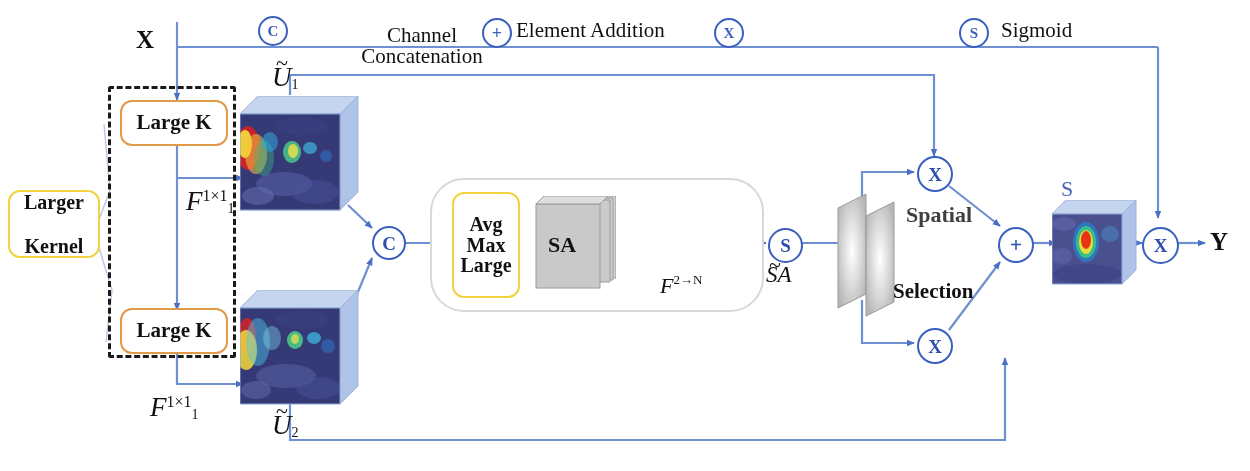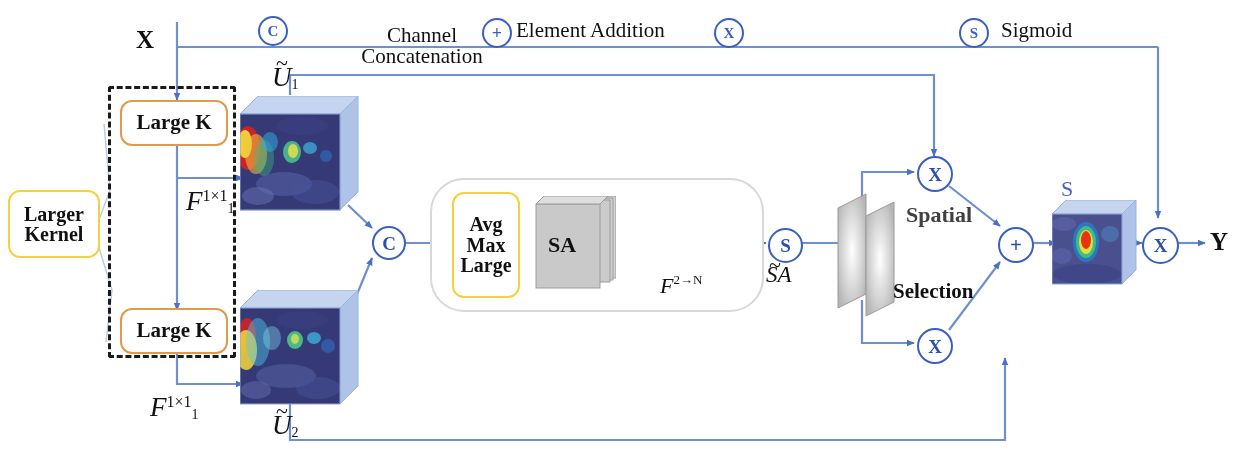--- a/index.html
+++ b/index.html
@@ -148,21 +148,21 @@
   <div class="legend-txt" style="left:1001px;top:19px;">Sigmoid</div>
 
   <div class="lbl bold" style="left:136px;top:26px;font-size:25px;">X</div>
 
   <div class="dashbox" style="left:108px;top:86px;width:122px;height:266px;"></div>
 
   <div class="rbox orange" style="left:120px;top:100px;width:104px;height:42px;font-size:21px;">Large K</div>
 
   <div class="rbox orange" style="left:120px;top:308px;width:104px;height:42px;font-size:21px;">Large K</div>
 
-  <div class="rbox yellow" style="left:8px;top:190px;width:88px;height:64px;font-size:20px;flex-direction:column;">
+  <div class="rbox yellow" style="left:8px;top:190px;width:88px;height:64px;font-size:20px;flex-direction:column;justify-content:space-between;">
     <span>Larger</span>
     <span>Kernel</span>
   </div>
 
   <div class="mth" style="left:186px;top:186px;">
     <span class="base">F</span><sup>1×1</sup><sub>1</sub>
   </div>
   <div class="mth" style="left:150px;top:392px;">
     <span class="base">F</span><sup>1×1</sup><sub>1</sub>
   </div>

